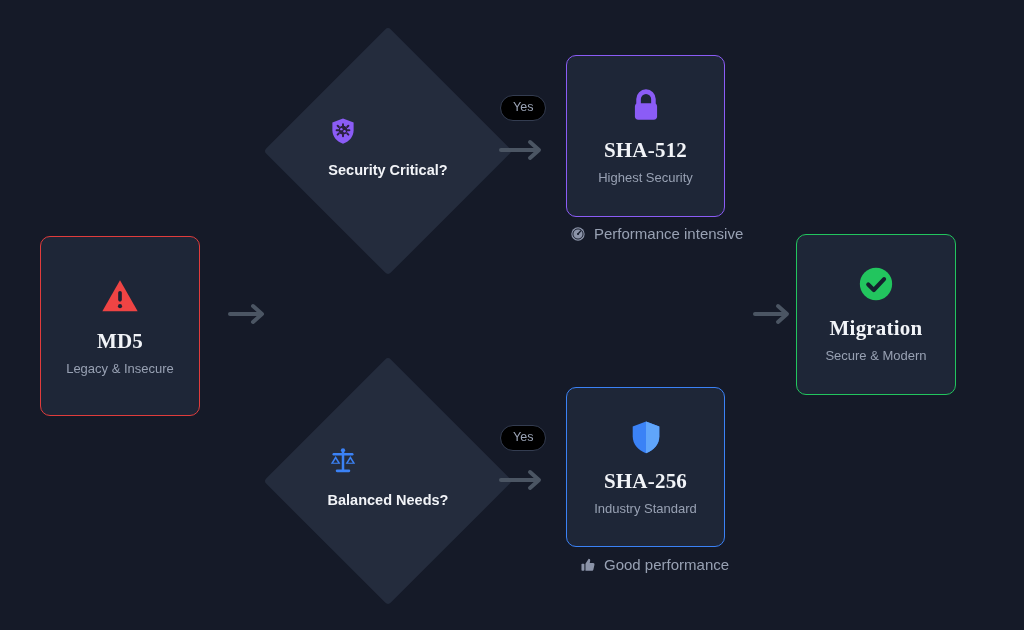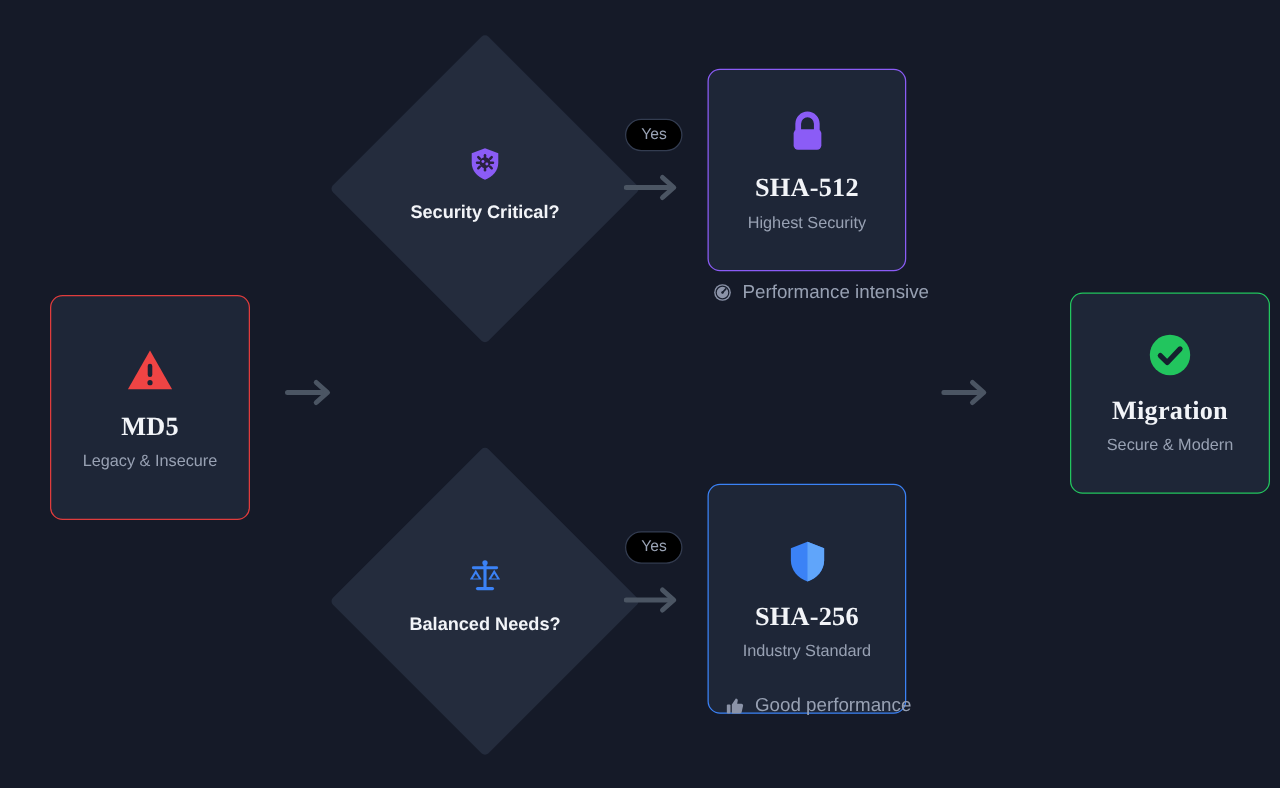--- a/index.html
+++ b/index.html
@@ -80,21 +80,21 @@
     position: absolute;
     inset: 0;
     background: #242c3d;
     transform: rotate(45deg);
     border-radius: 4px;
   }
   .diamond .diamond-inner {
     position: relative;
     display: flex;
     flex-direction: column;
-    align-items: center;
+    align-items: flex-start;
     justify-content: center;
     transform: translateY(-4px);
   }
   .diamond .diamond-icon { line-height: 0; display: block; margin-bottom: 16px; }
   .diamond .diamond-label {
     font-family: "Liberation Sans", sans-serif;
     font-weight: bold;
     font-size: 14.5px;
     color: #f2f4f8;
     white-space: nowrap;
@@ -225,21 +225,21 @@
 
   <div class="pill" style="left:500px; top:425px;">Yes</div>
 
   <div class="arrow" style="left:499px; top:466px;">
     <svg width="50" height="28" viewBox="0 0 50 28">
       <path d="M2 14 H38" stroke="#4b5563" stroke-width="4" stroke-linecap="round" fill="none"></path>
       <path d="M31 6 L40 14 L31 22" stroke="#4b5563" stroke-width="4" stroke-linecap="round" stroke-linejoin="round" fill="none"></path>
     </svg>
   </div>
 
-  <div class="card blue" style="left:566px; top:387px; width:159px; height:184px;">
+  <div class="card blue" style="left:566px; top:387px; width:159px; height:160px;">
     <span class="card-icon">
       <svg width="38" height="38" viewBox="0 0 24 24">
         <path d="M12 2.2 L20.4 5.4 V11.5 C20.4 16.6 16.8 20.6 12 22.2 C7.2 20.6 3.6 16.6 3.6 11.5 V5.4 Z" fill="#3b82f6"></path>
         <path d="M12 2.2 L20.4 5.4 V11.5 C20.4 16.6 16.8 20.6 12 22.2 Z" fill="#60a5fa"></path>
       </svg>
     </span>
     <div class="card-title">SHA-256</div>
     <div class="card-sub">Industry Standard</div>
   </div>
 
@@ -253,21 +253,21 @@
     <span>Good performance</span>
   </div>
 
   <div class="arrow" style="left:753px; top:300px;">
     <svg width="46" height="28" viewBox="0 0 46 28">
       <path d="M2 14 H32" stroke="#4b5563" stroke-width="4" stroke-linecap="round" fill="none"></path>
       <path d="M25 6 L34 14 L25 22" stroke="#4b5563" stroke-width="4" stroke-linecap="round" stroke-linejoin="round" fill="none"></path>
     </svg>
   </div>
 
-  <div class="card green" style="left:856px; top:234px; width:160px; height:161px;">
+  <div class="card green" style="left:796px; top:234px; width:160px; height:161px;">
     <span class="card-icon">
       <svg width="38" height="38" viewBox="0 0 24 24">
         <circle cx="12" cy="12" r="10.2" fill="#22c55e"></circle>
         <path d="M7.1 12.3 L10.6 15.8 L17.1 8.9" stroke="#15202e" stroke-width="2.6" fill="none" stroke-linecap="round" stroke-linejoin="round"></path>
       </svg>
     </span>
     <div class="card-title">Migration</div>
     <div class="card-sub">Secure &amp; Modern</div>
   </div>
 

